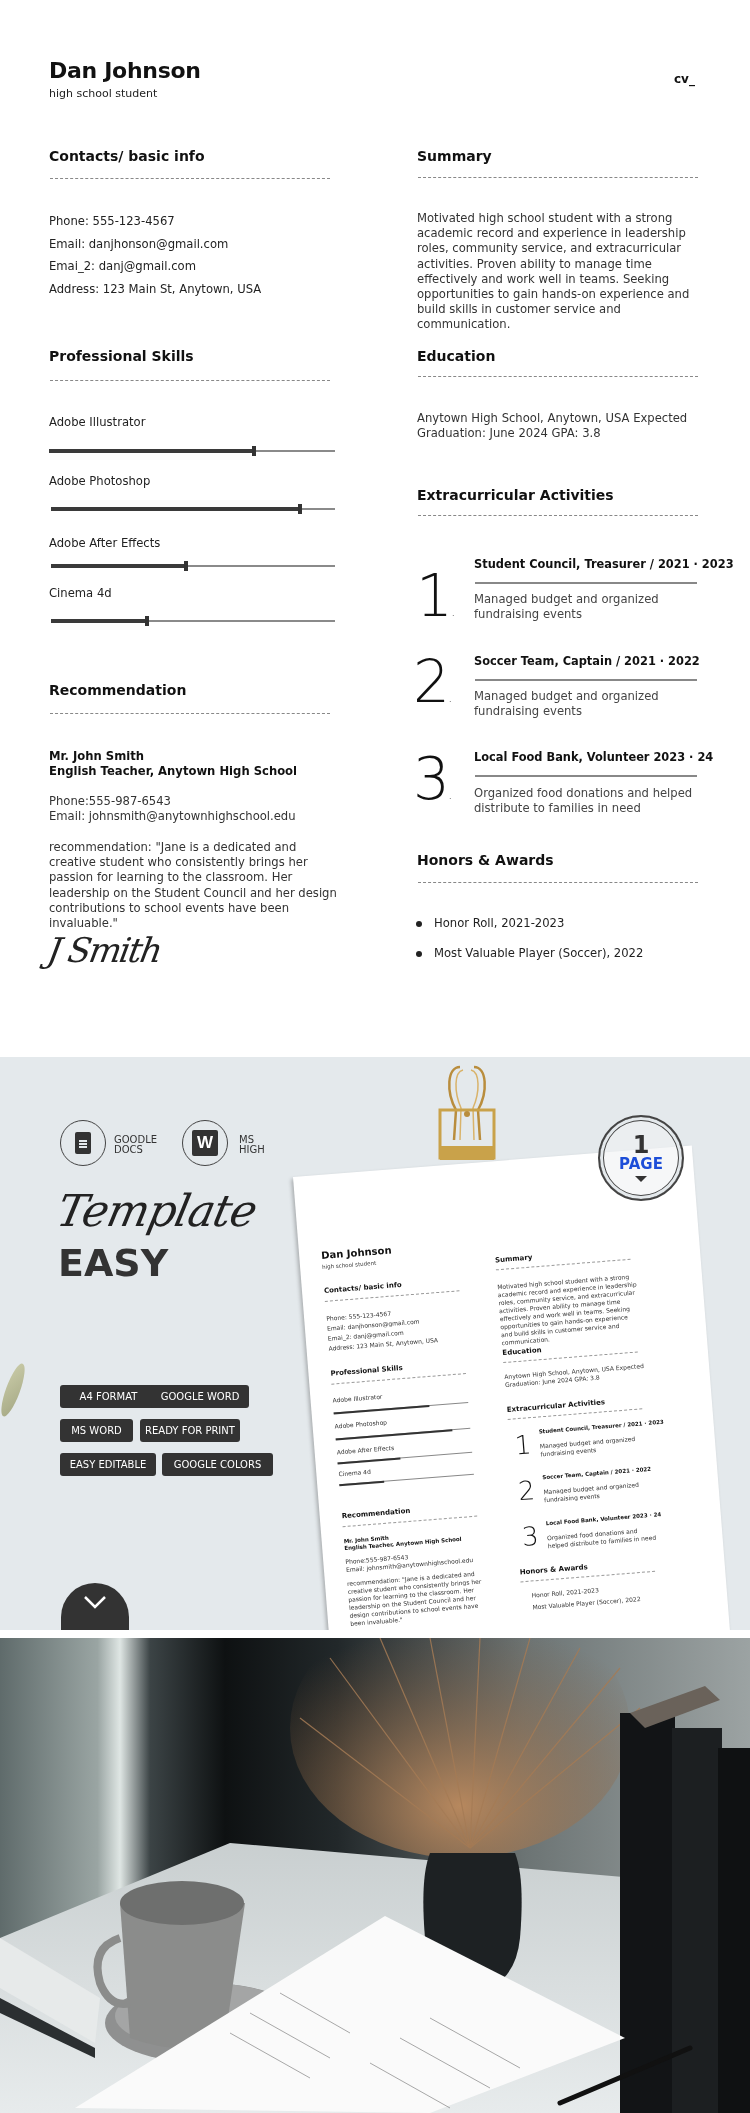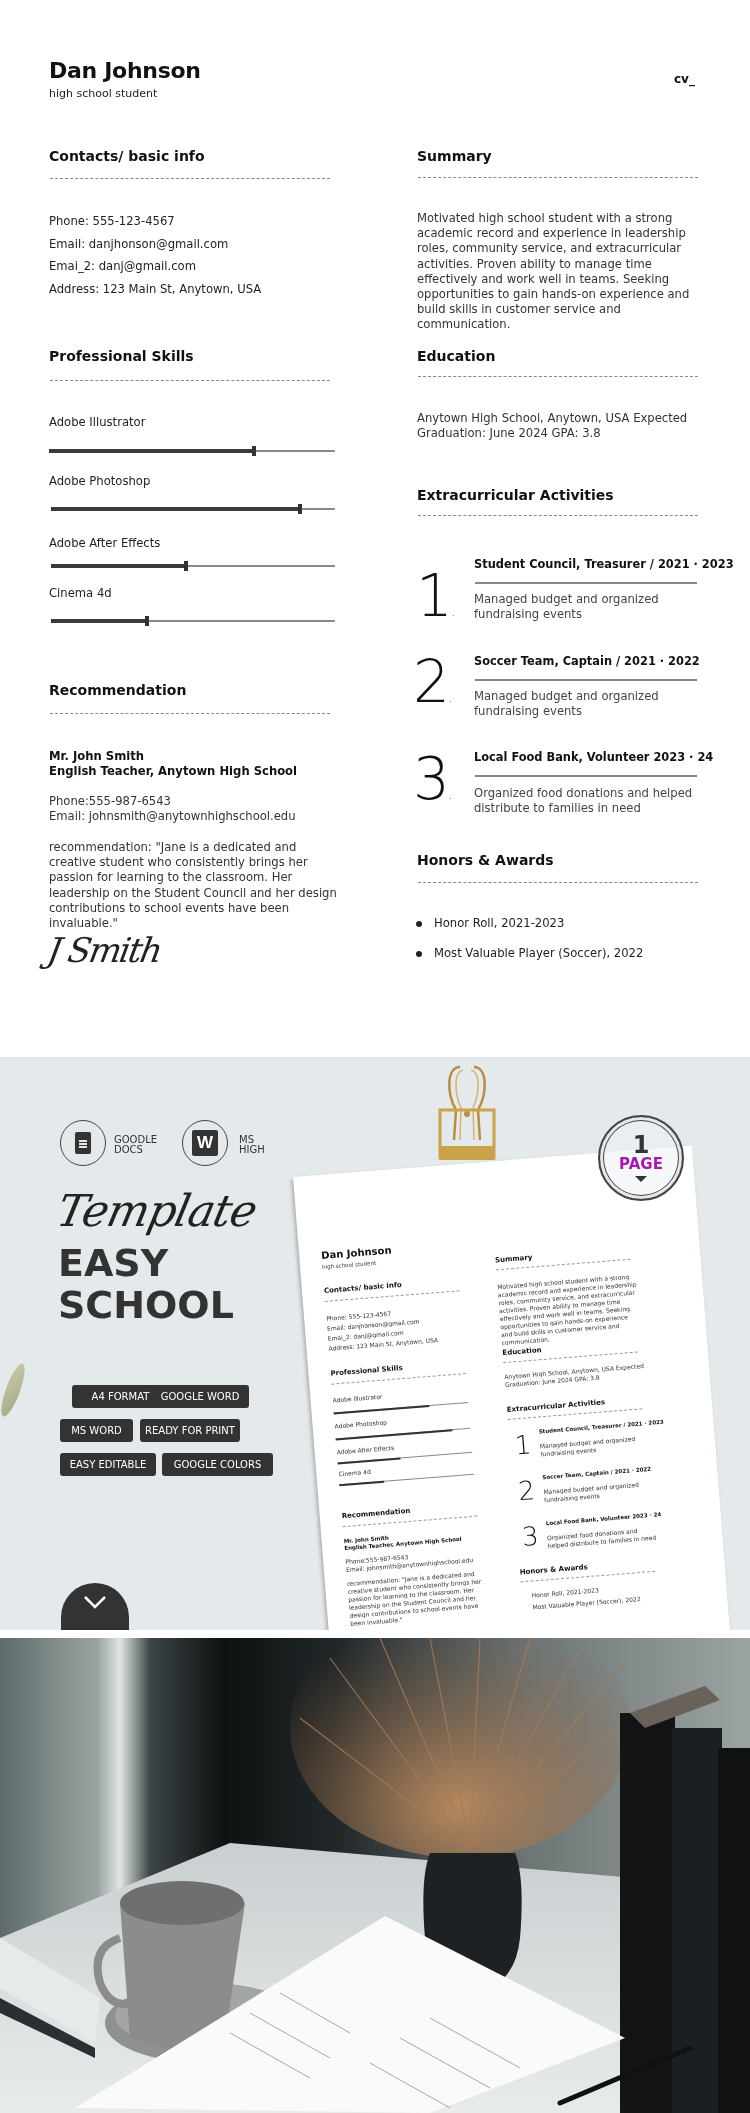--- a/index.html
+++ b/index.html
@@ -52,21 +52,21 @@
   .paper .p { position: absolute; color: #333; font-size: 6px; line-height: 8px; }
   .paper .pb { position: absolute; color: #111; font-weight: bold; }
   .paper .pd { position: absolute; height: 0; border-top: 0.8px dashed #999; }
   .paper .pt { position: absolute; height: 1px; background: #888; }
   .paper .pf { position: absolute; height: 2px; background: #333; top: -0.5px; left: 0; }
   .paper .pn { position: absolute; font-weight: 200; font-size: 26px; color: #111; }
 
   .clip { position: absolute; left: 432px; top: 5px; width: 70px; height: 110px; }
   .page-badge { position: absolute; left: 598px; top: 58px; width: 86px; height: 86px; border-radius: 50%; border: 2px solid #444; box-shadow: inset 0 0 0 3px #e4e9ec, inset 0 0 0 4px #444; display: flex; flex-direction: column; align-items: center; justify-content: center; background: rgba(240,242,243,0.6); }
   .page-badge .n { font-size: 24px; font-weight: bold; color: #333; line-height: 22px; }
-  .page-badge .w { font-size: 15px; font-weight: bold; color: #a21caf; line-height: 17px; }
+  .page-badge .w { font-size: 15px; font-weight: bold; color: #1d4ed8; line-height: 17px; }
   .page-badge .tri { width: 0; height: 0; border-left: 6px solid transparent; border-right: 6px solid transparent; border-top: 6px solid #333; margin-top: 3px; }
 
   .gap { position: absolute; left: 0; top: 1630px; width: 750px; height: 8px; background: #fff; }
 
   
   .photo { position: absolute; left: 0; top: 1638px; width: 750px; height: 475px; overflow: hidden; background: #2a2e31; }
 </style>
 </head>
 <body>
 
@@ -166,23 +166,22 @@
   <div class="fmt-circle" style="left:182px;top:63px">
     <div class="word-glyph">W</div>
   </div>
   <div class="fmt-label" style="left:239px;top:78px">
     <div>MS</div>
     <div>HIGH</div>
   </div>
 
   <div class="script-title">Template</div>
   <div class="big-title" style="top:186px">EASY</div>
-  <div class="big-title" style="top:228px">SCHOOL</div>
-
-  <div class="chip" style="left:72px;top:328px;width:97px">A4 FORMAT</div>
+
+  <div class="chip" style="left:60px;top:328px;width:97px">A4 FORMAT</div>
   <div class="chip" style="left:151px;top:328px;width:98px">GOOGLE WORD</div>
   <div class="chip" style="left:60px;top:362px;width:73px">MS WORD</div>
   <div class="chip" style="left:140px;top:362px;width:100px">READY FOR PRINT</div>
   <div class="chip" style="left:60px;top:396px;width:96px">EASY EDITABLE</div>
   <div class="chip" style="left:162px;top:396px;width:111px">GOOGLE COLORS</div>
 
   <div class="scroll-btn">
     <svg width="24" height="14" viewBox="0 0 24 14">
         <polyline points="2,2 12,12 22,2" fill="none" stroke="#fff" stroke-width="2.5"></polyline>
       </svg>

